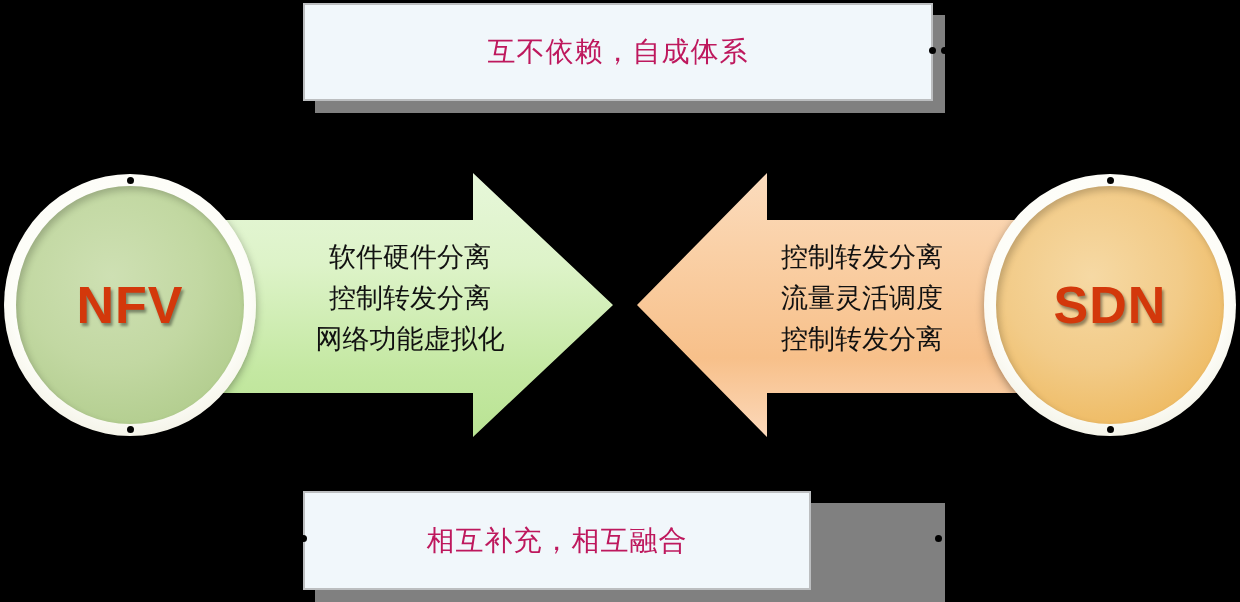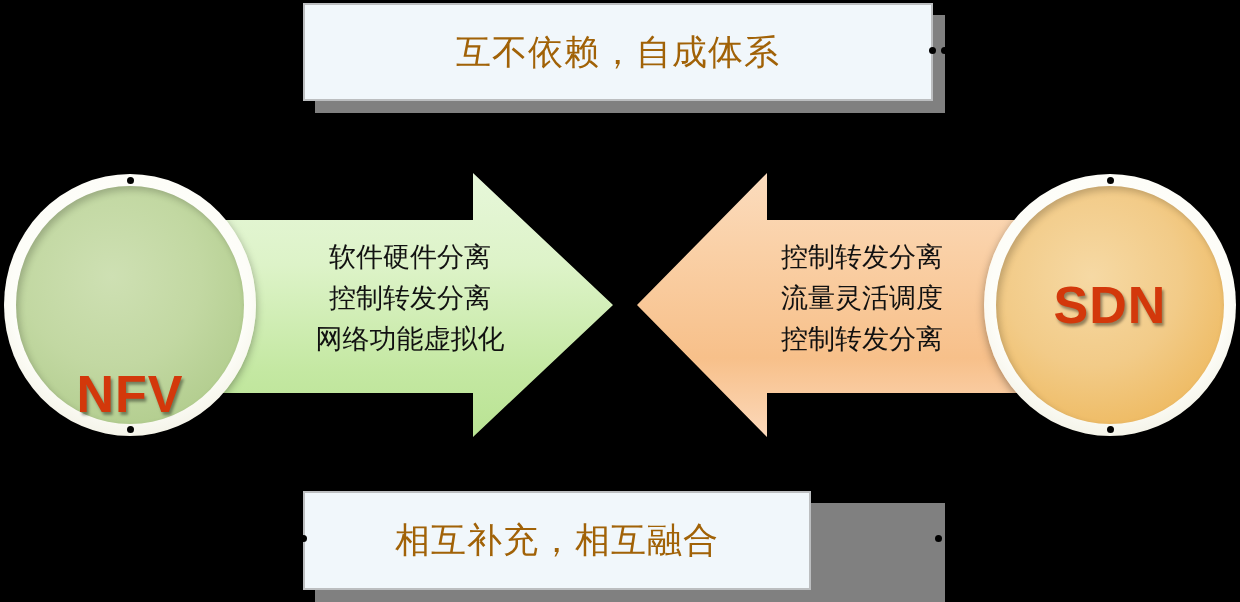--- a/index.html
+++ b/index.html
@@ -26,22 +26,22 @@
     border: 2px solid #bcbec0;
     display: flex;
     align-items: center;
     justify-content: center;
   }
   .caption-box-shadow {
     position: absolute;
     background: #808080;
   }
   .caption-text {
-    font-size: 35px;
-    color: #a16207;
+    font-size: 28px;
+    color: #be185d;
     letter-spacing: 1px;
     white-space: nowrap;
     font-family: "DejaVu Sans", "Liberation Sans", sans-serif;
     font-weight: 400;
   }
 
   #top-box      { left: 303px; top: 3px;   width: 630px; height: 98px; }
   #top-box-shad { left: 315px; top: 15px;  width: 630px; height: 98px; }
   #bot-box      { left: 303px; top: 491px; width: 508px; height: 99px; }
   #bot-box-shad { left: 315px; top: 503px; width: 630px; height: 99px; }
@@ -71,21 +71,20 @@
     width: 228px;
     height: 238px;
     border-radius: 50%;
     display: flex;
     align-items: center;
     justify-content: center;
     box-shadow: inset 3px 4px 7px rgba(0,0,0,0.20);
   }
   #nfv-inner {
     background: radial-gradient(circle at 42% 38%, #cee0b3 0%, #c2d8a2 45%, #b2cd8e 80%, #a8c584 100%);
-    align-items: flex-end;
   }
   #sdn-inner {
     background: radial-gradient(circle at 42% 38%, #f6d9a4 0%, #f2cb88 45%, #eeb95f 82%, #e9ae4c 100%);
   }
   .circle-label {
     font-size: 52px;
     font-weight: bold;
     color: #d3380b;
     text-shadow: 2px 3px 3px rgba(0,0,0,0.40);
     letter-spacing: 1px;

